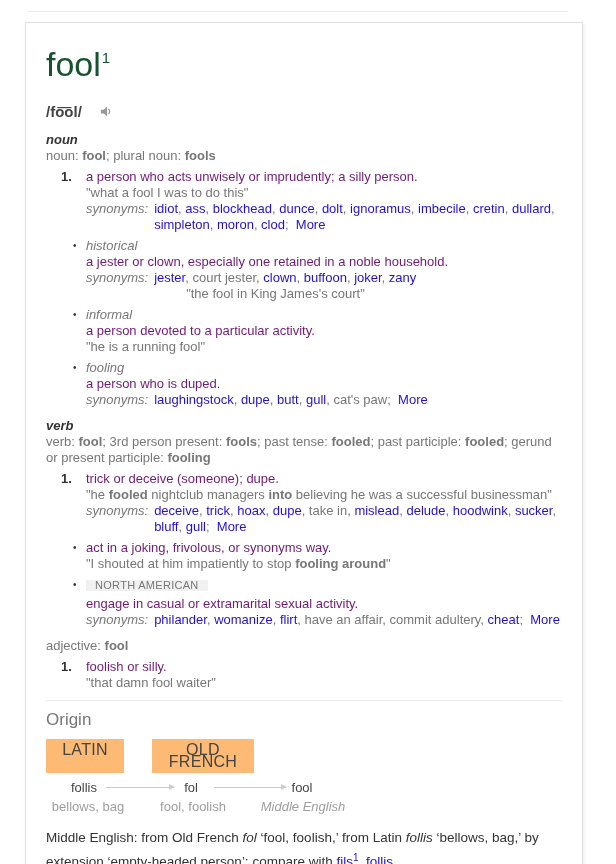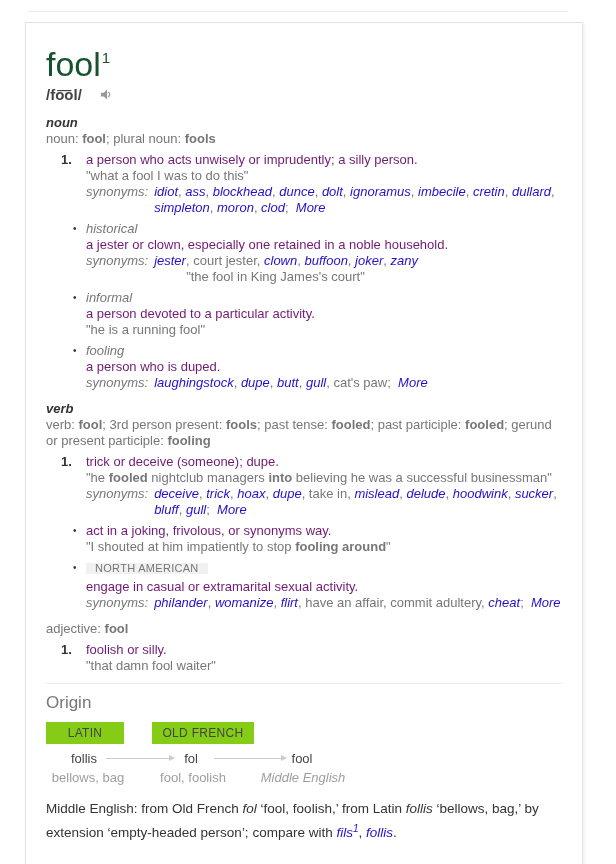--- a/index.html
+++ b/index.html
@@ -8,48 +8,48 @@
     font-family:"Liberation Sans",sans-serif;font-size:13px;color:#333;
   }
   .top-rule{position:absolute;top:11px;left:28px;width:540px;height:1px;background:#ececec;}
   .card{
     position:absolute;top:22px;left:25px;width:558px;height:980px;box-sizing:border-box;
     background:#fff;border:1px solid #e2e2e2;box-shadow:1px 2px 4px rgba(0,0,0,.08);
     padding:18px 20px 0 20px;
   }
   h1.headword{margin:0;font-size:34px;font-weight:normal;color:#14532d;line-height:34px;letter-spacing:0;}
   h1.headword sup{font-size:15px;vertical-align:13px;margin-left:1px;}
-  .pron-row{margin-top:4px;display:flex;align-items:center;gap:17px;height:18px;}
+  .pron-row{margin-top:21px;display:flex;align-items:center;gap:17px;height:18px;}
   .pron{font-size:15px;font-weight:bold;color:#444;}
   .speaker{border:none;background:none;padding:0;margin:0;cursor:pointer;display:flex;align-items:center;}
   .entry{margin-top:12px;}
   .entry.mt-lg{margin-top:10px;}
   .pos-head{line-height:16px;}
   .pos-label{font-weight:bold;font-style:italic;color:#333;}
   .pos-qual{font-style:italic;color:#777;margin-left:8px;}
   .forms-line{color:#777;line-height:16px;}
   .sg-g{color:#777;}
   .sg-b{font-weight:bold;}
   .sg-i{font-style:italic;}
-  a.sg-l{color:#2211cc;text-decoration:none;font-style:italic;}
+  a.sg-l{color:#2211cc;text-decoration:none;}
   .sense{position:relative;padding-left:40px;margin-top:5px;line-height:16px;}
   .sense-num{position:absolute;left:15px;font-weight:bold;color:#333;}
   .sense-bullet{position:absolute;left:27px;top:0px;color:#333;font-size:10px;}
   .definition{color:#701a75;}
   .example{color:#777;}
   .syn-row{display:flex;align-items:flex-start;}
   .syn-label{margin-right:6px;white-space:nowrap;}
   .syn-items{flex:1;}
   .syn-example{color:#777;margin-left:32px;}
   .badge-wrap{margin-bottom:3px;}
   .badge{display:inline-block;background:#f1f1f1;color:#777;font-size:11px;line-height:11px;padding:0 9px;letter-spacing:.3px;}
   .origin-divider{margin-top:9px;border-top:1px solid #ececec;}
   .origin-h{margin:10px 0 0 0;font-size:17px;font-weight:normal;color:#777;line-height:18px;}
   .badges{display:flex;gap:28px;margin-top:10px;}
-  .badge-lang{background:#84cc16;color:#444;font-size:12px;line-height:12px;padding:5px 0;text-align:center;letter-spacing:.3px;}
+  .badge-lang{background:#fdba74;color:#444;font-size:16px;line-height:12px;padding:5px 0;text-align:center;letter-spacing:.3px;}
   .badges .badge-lang:nth-child(1){width:78px;}
   .badges .badge-lang:nth-child(2){width:102px;}
   .ety{position:relative;height:38px;margin-top:7px;font-size:13px;}
   .ety .w{position:absolute;top:0;transform:translateX(-50%);color:#444;white-space:nowrap;}
   .ety .w0{left:38px;}.ety .w1{left:145px;}.ety .w2{left:256px;}
   .ety .s{position:absolute;top:19px;transform:translateX(-50%);color:#9e9e9e;white-space:nowrap;}
   .ety .s0{left:42px;}.ety .s1{left:147px;}.ety .s2{left:257px;font-style:italic;}
   .arr{position:absolute;top:7px;height:1px;background:#ccc;}
   .arr::after{content:'';position:absolute;right:-1px;top:-3px;border-left:6px solid #ccc;border-top:3px solid transparent;border-bottom:3px solid transparent;}
   .arr0{left:60px;width:68px;}

